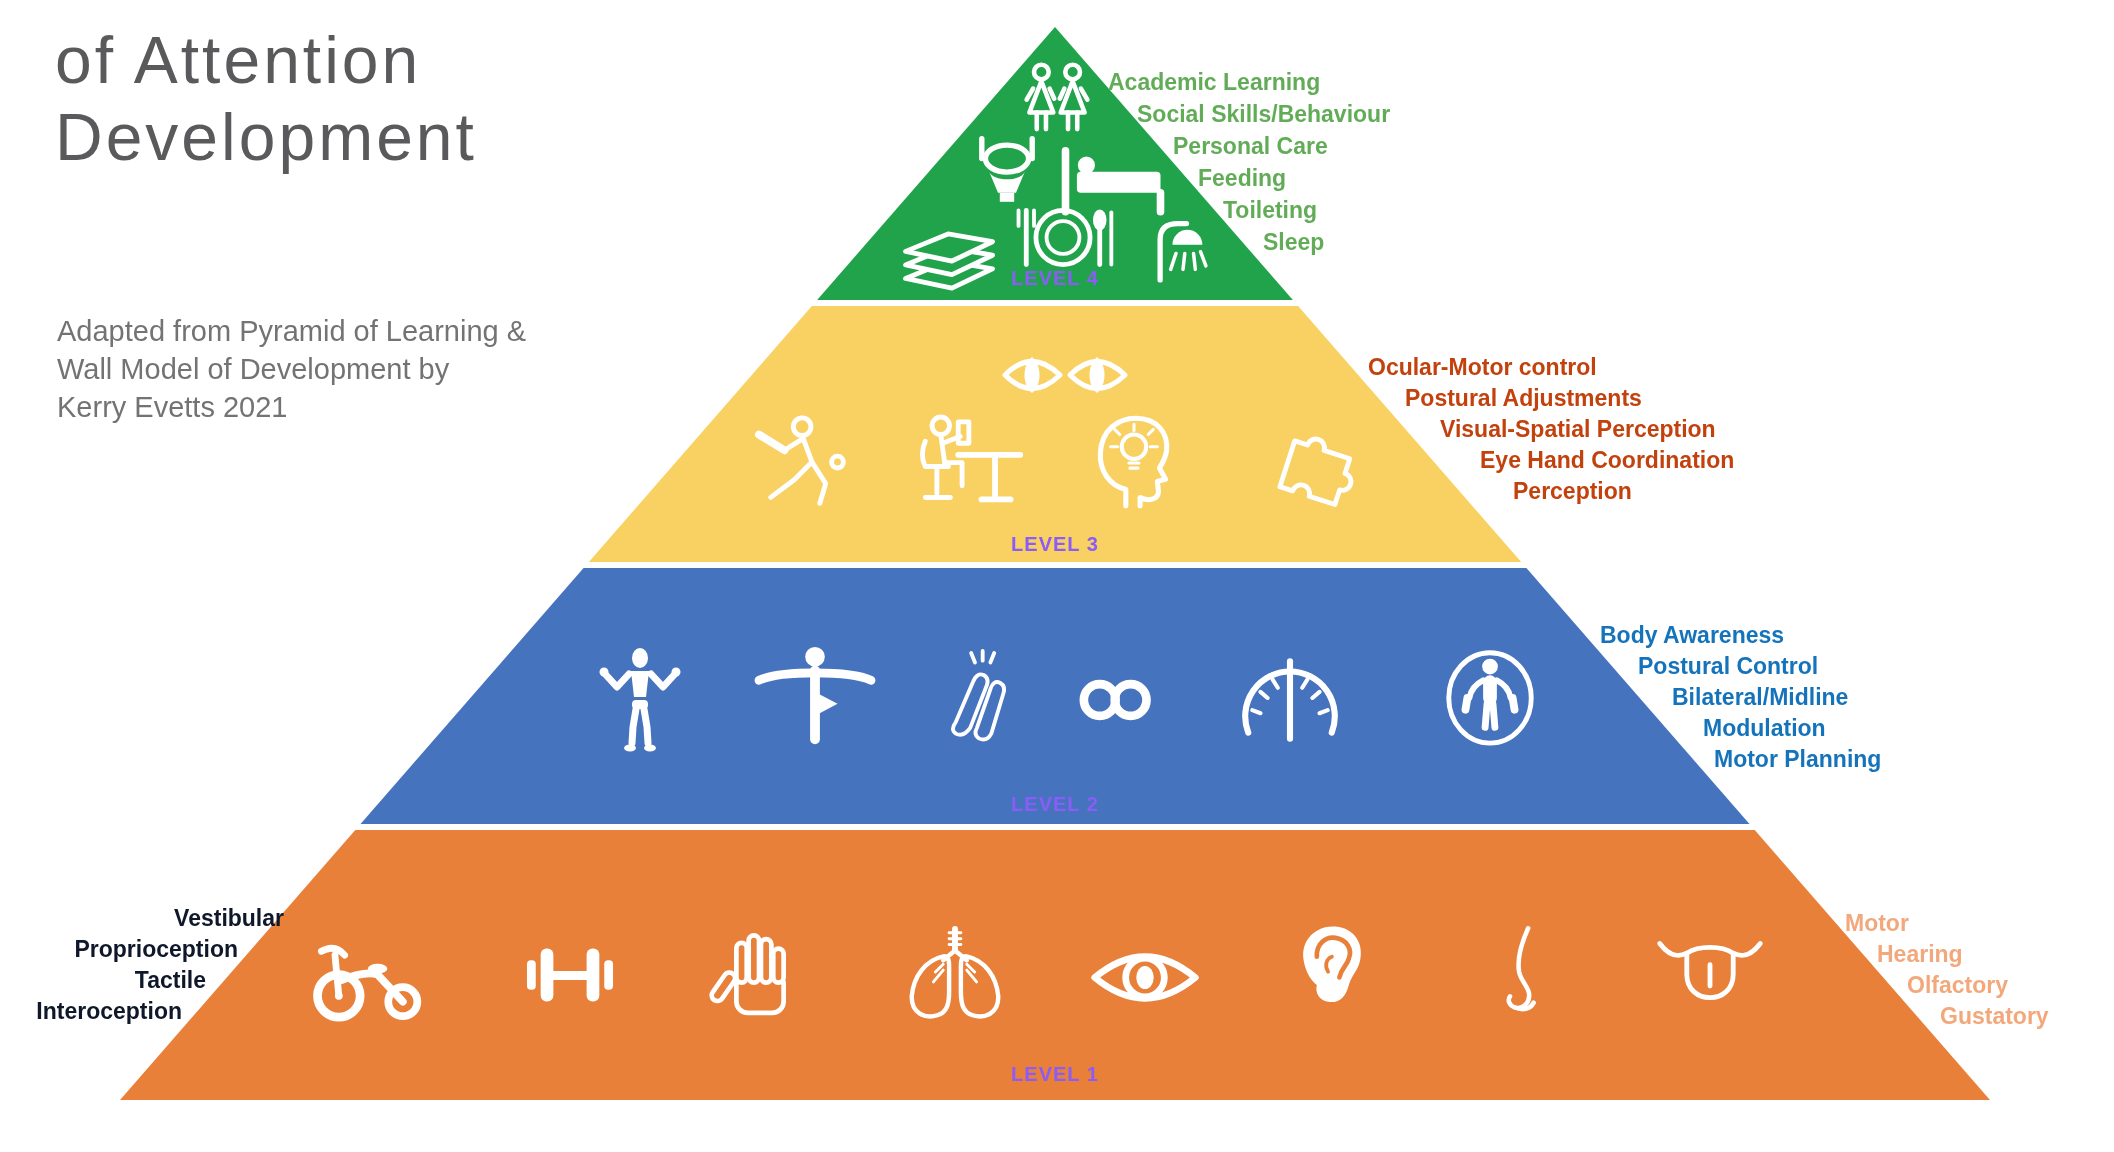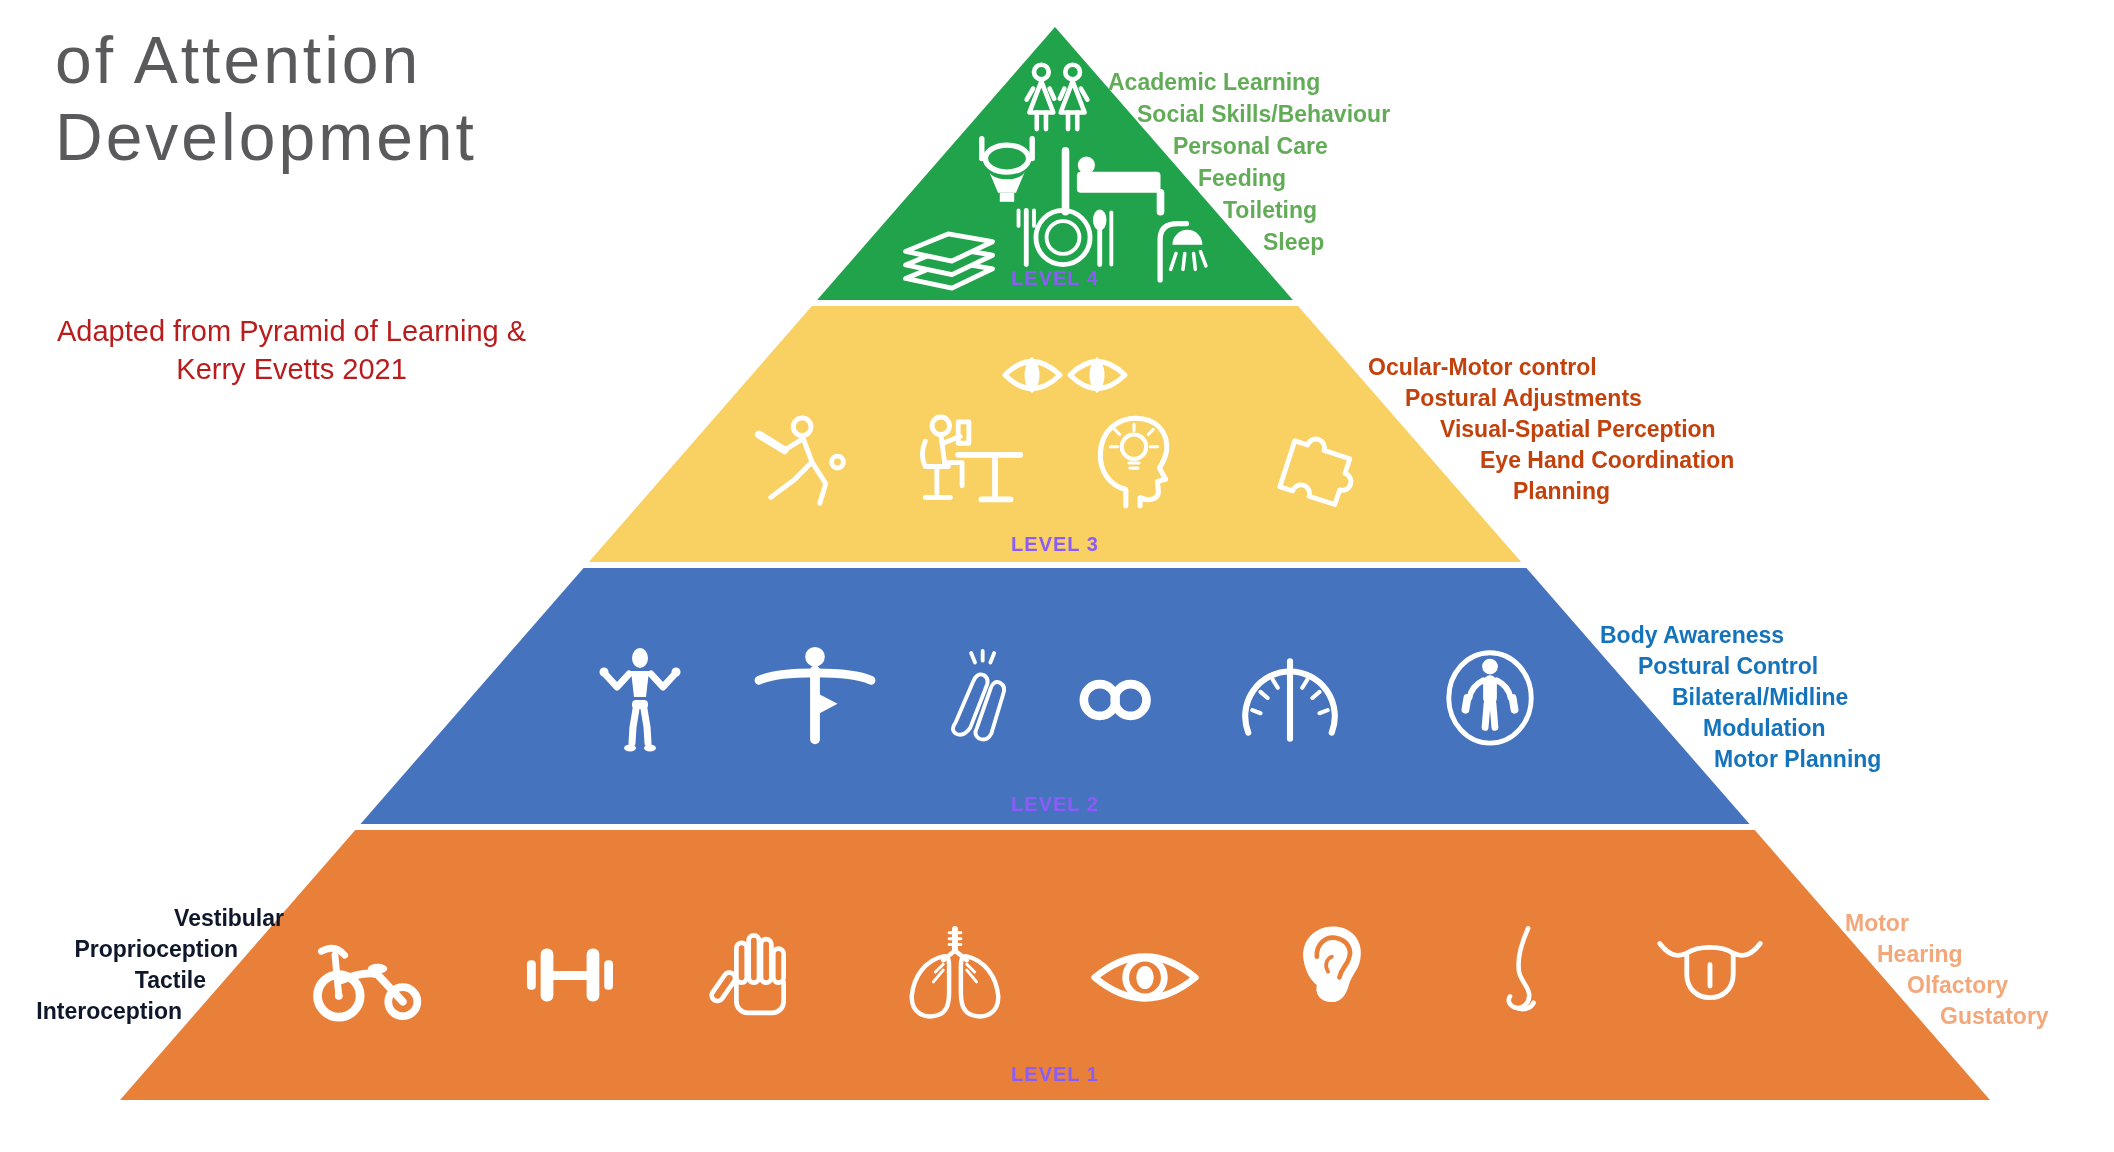--- a/index.html
+++ b/index.html
@@ -3,22 +3,22 @@
 <meta charset="utf-8">
 <style>
   html,body{margin:0;padding:0;background:#fff;}
   body{width:2114px;height:1152px;position:relative;overflow:hidden;
        font-family:"Liberation Sans",sans-serif;}
   svg *{stroke-linecap:round;stroke-linejoin:round;}
 
   
   .title{position:absolute;left:55px;top:22px;color:#5a5a5c;
          font-size:66px;line-height:77px;letter-spacing:3px;font-weight:400;}
-  .subtitle{position:absolute;left:57px;top:312px;color:#b91c1c;
-            font-size:29px;line-height:38px;font-weight:400;text-align:center;}
+  .subtitle{position:absolute;left:57px;top:312px;color:#737373;
+            font-size:29px;line-height:38px;font-weight:400;}
 
   
   .pyramid{position:absolute;left:120px;top:27px;width:1870px;height:1073px;
            clip-path:polygon(50% 0%,100% 100%,0% 100%);}
   .band{position:absolute;left:0;width:100%;}
   .band.green {top:0;height:273px;background:#21a34b;}
   .band.yellow{top:279px;height:256px;background:#f9d163;}
   .band.blue  {top:541px;height:256px;background:#4673be;}
   .band.orange{top:803px;height:270px;background:#e8803a;}
 
@@ -37,20 +37,21 @@
 </style>
 </head>
 <body>
 
 <div class="title">
   <div>of Attention</div>
   <div>Development</div>
 </div>
 <div class="subtitle">
   <div>Adapted from Pyramid of Learning &amp;</div>
+  <div>Wall Model of Development by</div>
   <div>Kerry Evetts 2021</div>
 </div>
 
 <div class="pyramid">
   <div class="band green"></div>
   <div class="band yellow"></div>
   <div class="band blue"></div>
   <div class="band orange"></div>
 
   <svg class="icon" style="left:891px;top:34px" width="92" height="92" viewBox="0 0 100 100" fill="none" stroke="#fff" stroke-width="5">
@@ -229,21 +230,21 @@
   <div style="margin-left:90px">Feeding</div>
   <div style="margin-left:115px">Toileting</div>
   <div style="margin-left:155px">Sleep</div>
 </div>
 
 <div class="ann ann-yellow">
   <div>Ocular-Motor control</div>
   <div style="margin-left:37px">Postural Adjustments</div>
   <div style="margin-left:72px">Visual-Spatial Perception</div>
   <div style="margin-left:112px">Eye Hand Coordination</div>
-  <div style="margin-left:145px">Planning</div>
+  <div style="margin-left:145px">Perception</div>
 </div>
 
 <div class="ann ann-blue">
   <div>Body Awareness</div>
   <div style="margin-left:38px">Postural Control</div>
   <div style="margin-left:72px">Bilateral/Midline</div>
   <div style="margin-left:103px">Modulation</div>
   <div style="margin-left:114px">Motor Planning</div>
 </div>
 

